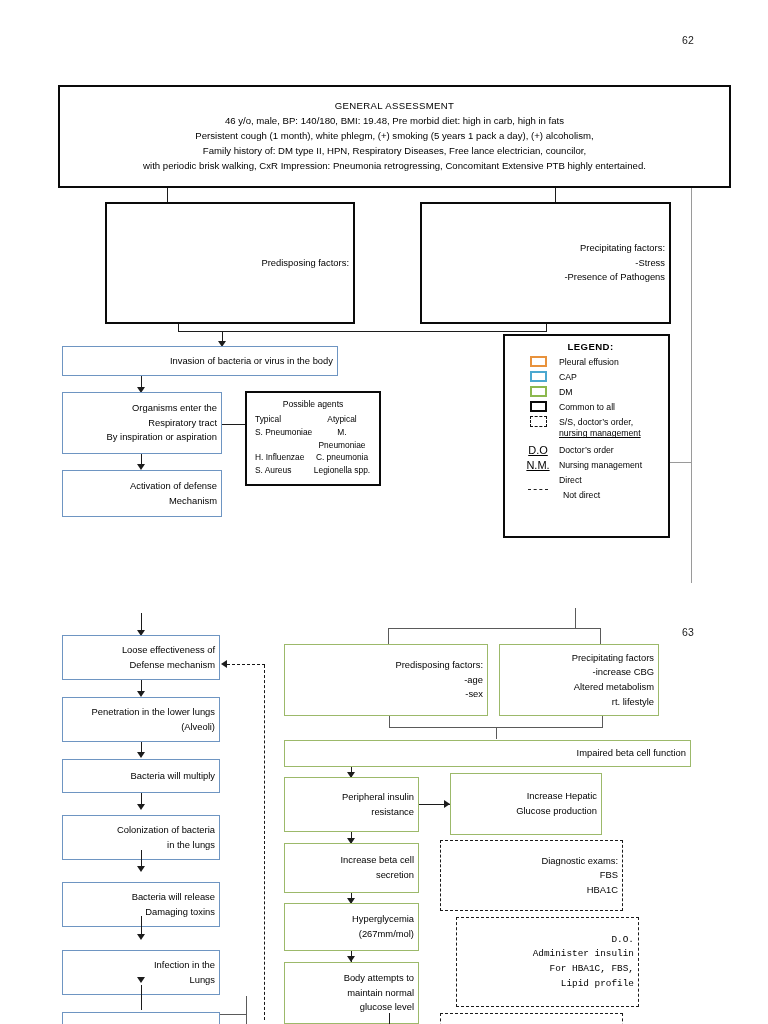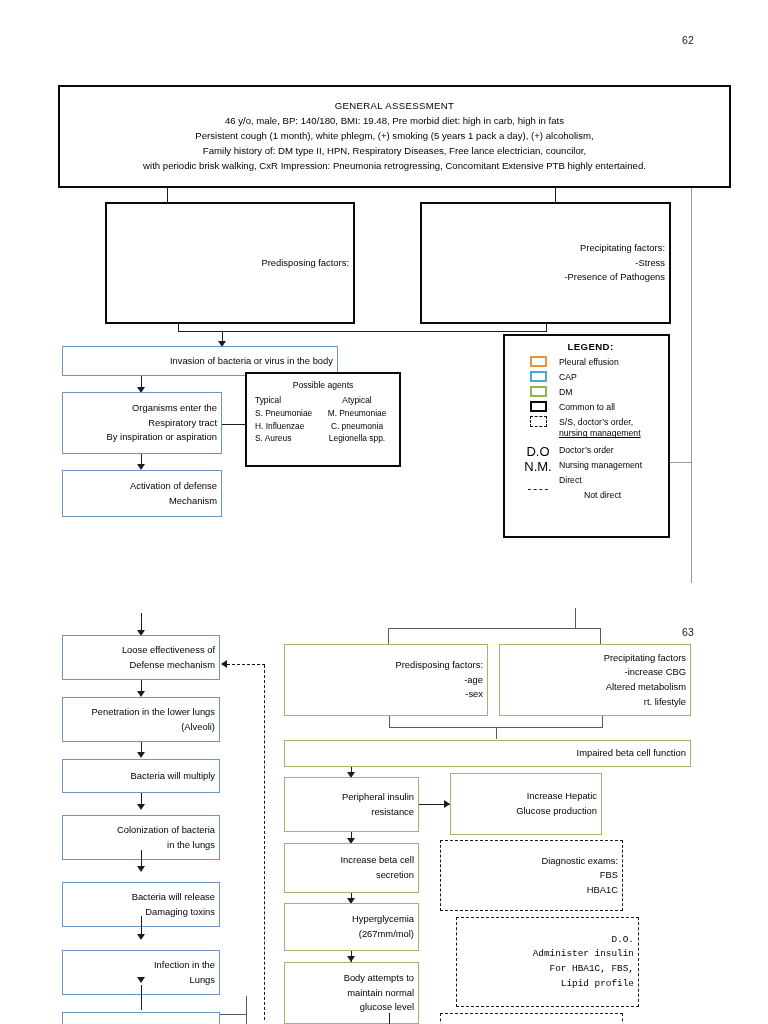--- a/index.html
+++ b/index.html
@@ -90,21 +90,21 @@
     row-gap: 0;
     font-size: 9.4px;
     line-height: 1.6;
     text-align: left;
     margin-top: 2px;
   }
   .pf-grid .c2 { text-align: left; }
 
   
   #possible-agents {
-    position: absolute; left: 245px; top: 372px; width: 156px; height: 95px;
+    position: absolute; left: 245px; top: 391px; width: 136px; height: 95px;
     border: 2.4px solid #0a0a0a; background: #fff;
     font-size: 8.4px; line-height: 1.52;
     padding: 5px 8px 6px 8px;
   }
   #possible-agents .pa-title { text-align: center; font-size: 8.6px; margin-bottom: 2px; }
   #possible-agents .pa-row { display: flex; justify-content: space-between; }
   #possible-agents .pa-col { width: 50%; }
   #possible-agents .pa-col.r { text-align: center; }
 
   
@@ -118,21 +118,22 @@
     text-align: center; font-weight: bold; font-size: 9.6px;
     letter-spacing: .4px; margin-bottom: 4px;
   }
   #legend .lg-row {
     display: flex; align-items: flex-start;
     min-height: 15px; padding-left: 4px;
   }
   #legend .lg-key {
     width: 42px; flex: 0 0 42px;
     display: flex; align-items: center; justify-content: center;
-    font-size: 13px;
+    font-size: 11px;
+    text-decoration: underline;
   }
   #legend .lg-label { flex: 1; line-height: 1.3; padding-top: 1px; }
   .swatch { width: 17px; height: 11px; background: #fff; }
   .sw-orange { border: 2.2px solid #e8923c; }
   .sw-blue   { border: 2.2px solid #4ba8d0; }
   .sw-green  { border: 2.2px solid #8cb84e; }
   .sw-black  { border: 2.4px solid #0a0a0a; }
   .sw-dash   { width: 17px; height: 11px; border: 1.4px dashed #111; background: #fff; }
   .dashline-key { width: 20px; border-top: 1.4px dashed #222; height: 0; }
   .lg-underline { text-decoration: underline; }
@@ -270,21 +271,21 @@
 
     <div class="lg-row">
       <div class="lg-key"></div>
       <div class="lg-label">Direct</div>
     </div>
 
     <div class="lg-row">
       <div class="lg-key">
         <span class="dashline-key"></span>
       </div>
-      <div class="lg-label" style="padding-left:4px;margin-left:21px;">Not direct</div>
+      <div class="lg-label" style="padding-left:4px;">Not direct</div>
     </div>
   </div>
 
 </div>
 
 <div class="page">
 
   <div class="pagenum" style="left:682px; top:626px;">63</div>
 
   <div class="vline" style="left:141px; top:613px; height:20px;"></div>
@@ -344,21 +345,21 @@
   <div class="vdash" style="left:264px; top:665px; height:355px;"></div>
   <div class="hdash" style="left:227px; top:664px; width:38px;"></div>
   <div class="arrow-left" style="left:221px; top:660px;"></div>
 
   <div class="box b-green" style="left:284px; top:644px; width:204px; height:72px;">
     <span class="ln">Predisposing factors:</span>
     <span class="ln">-age</span>
     <span class="ln">-sex</span>
   </div>
 
-  <div class="box b-green" style="left:499px; top:644px; width:192px; height:72px;">
+  <div class="box b-green" style="left:499px; top:644px; width:160px; height:72px;">
     <span class="ln">Precipitating factors</span>
     <span class="ln">-increase CBG</span>
     <span class="ln">Altered metabolism</span>
     <span class="ln">rt. lifestyle</span>
   </div>
 
   <div class="vline-gray" style="left:389px; top:716px; height:12px;"></div>
   <div class="vline-gray" style="left:602px; top:716px; height:12px;"></div>
   <div class="hline-gray" style="left:389px; top:727px; width:214px;"></div>
   <div class="vline-gray" style="left:496px; top:727px; height:12px;"></div>

